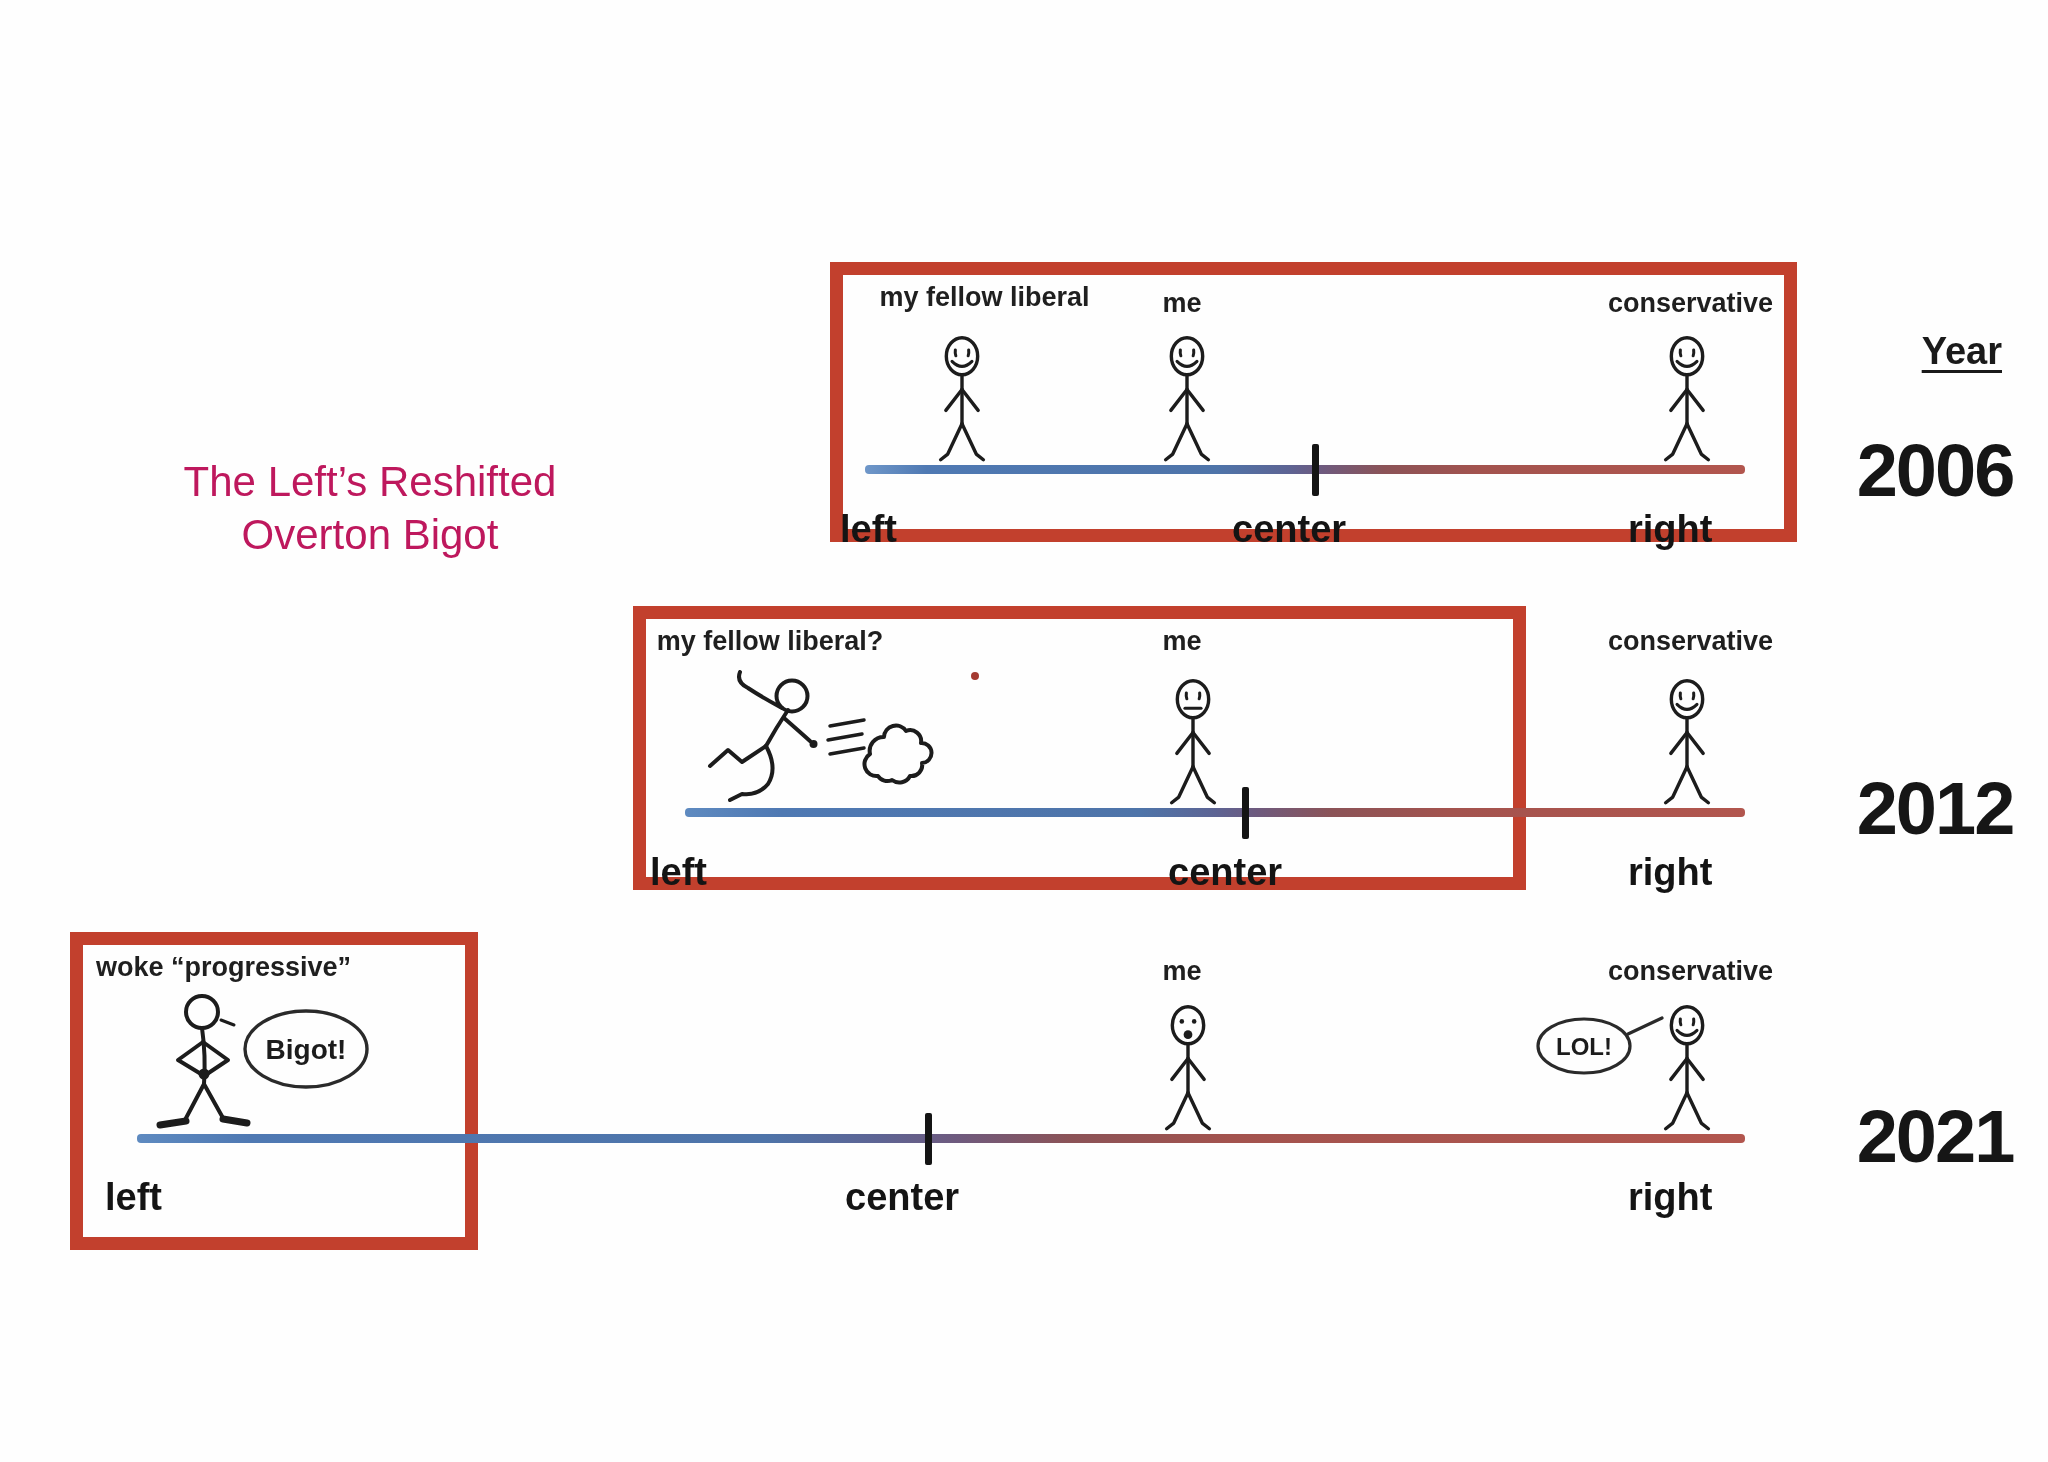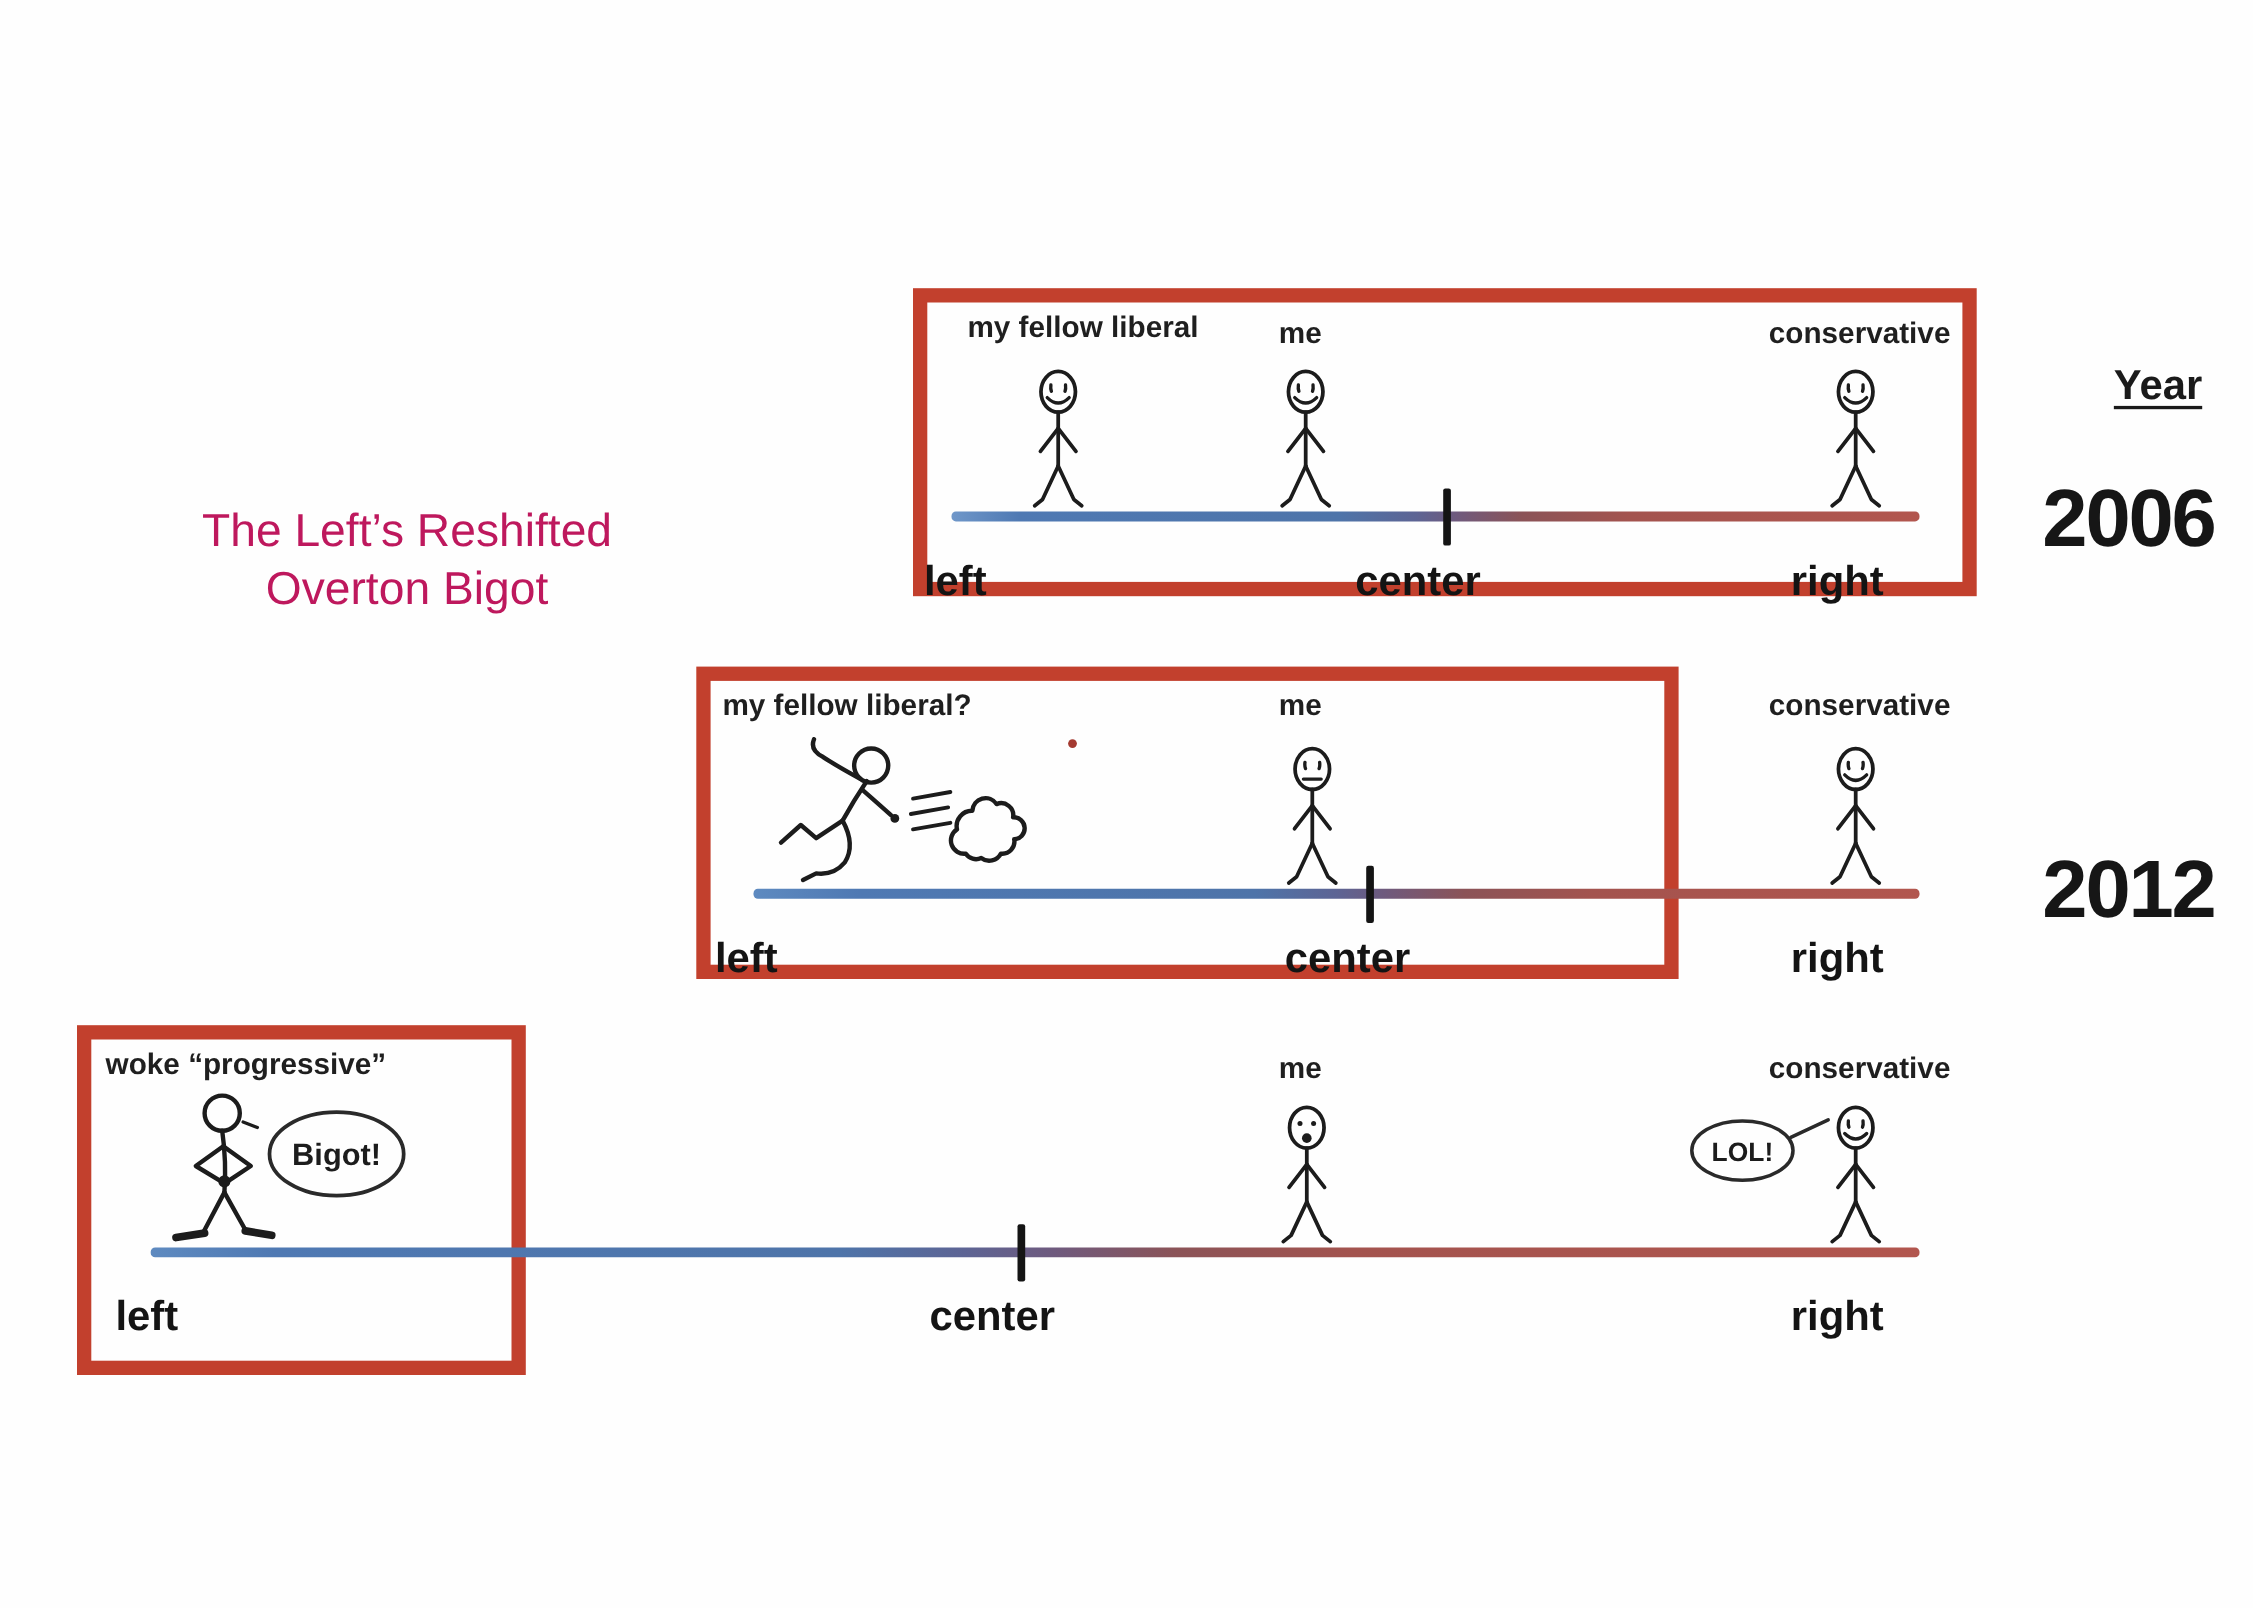--- a/index.html
+++ b/index.html
@@ -198,14 +198,15 @@
     <text x="50" y="47" text-anchor="middle" font-size="24" font-weight="bold" fill="#1c1c1c">LOL!</text>
   </svg>
 
   <svg class="fig" style="left:1649px;top:997px" viewBox="0 0 80 138">
       <use href="#stick-body"></use>
       <use href="#face-smile"></use>
     </svg>
 
   <div class="axis-lbl" style="left:1628px;top:1164px;width:155px">right</div>
 
+  <div class="year-val" style="left:1840px;top:1094px">2021</div>
 
 </div>
 
 </body></html>

